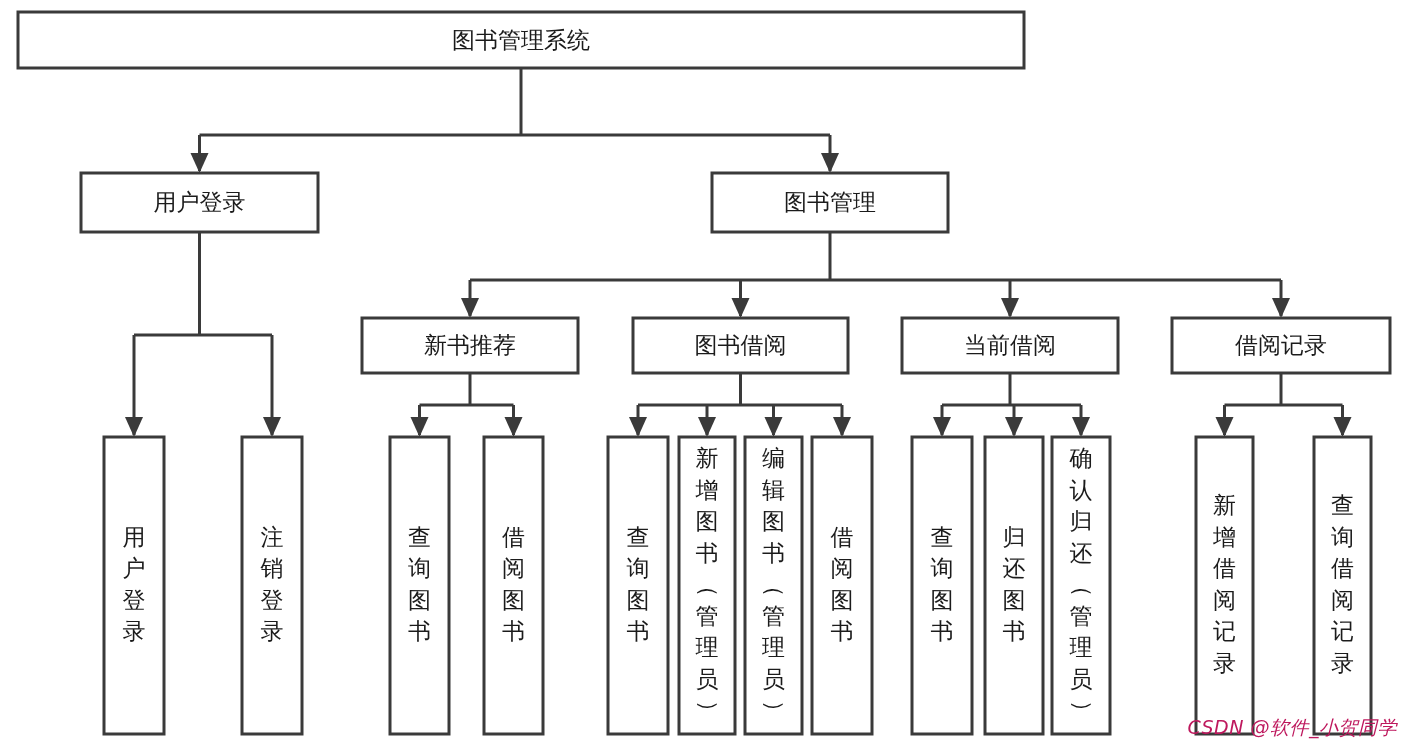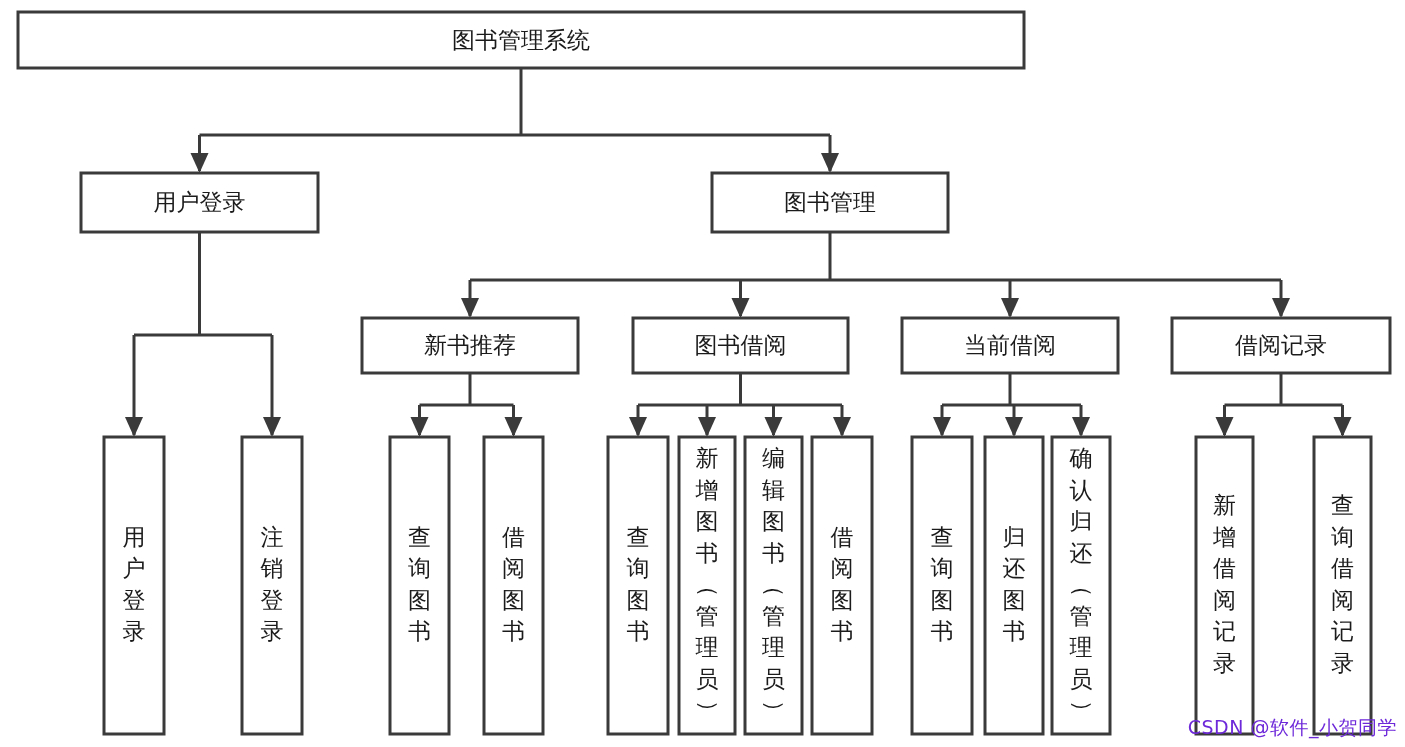--- a/index.html
+++ b/index.html
@@ -48,24 +48,25 @@
   .arrow-head {
     fill: #3a3a3a;
     stroke: none;
   }
   .watermark {
     position: absolute;
     right: 8px;
     bottom: 6px;
     font-family: "DejaVu Sans", "Liberation Sans", sans-serif;
     font-size: 19px;
-    color: #6d28d9;
+    color: #be185d;
     letter-spacing: 0.5px;
     white-space: nowrap;
     user-select: none;
+    font-style: italic;
   }
 </style>
 </head>
 <body>
 
 <svg id="diagram" viewBox="0 0 1405 747" xmlns="http://www.w3.org/2000/svg">
   <g id="connectors">
       <line x1="521" y1="68" x2="521" y2="135" class="connector"></line>
       <line x1="199.5" y1="135" x2="830" y2="135" class="connector"></line>
       <line x1="199.5" y1="135" x2="199.5" y2="171" class="connector"></line>

